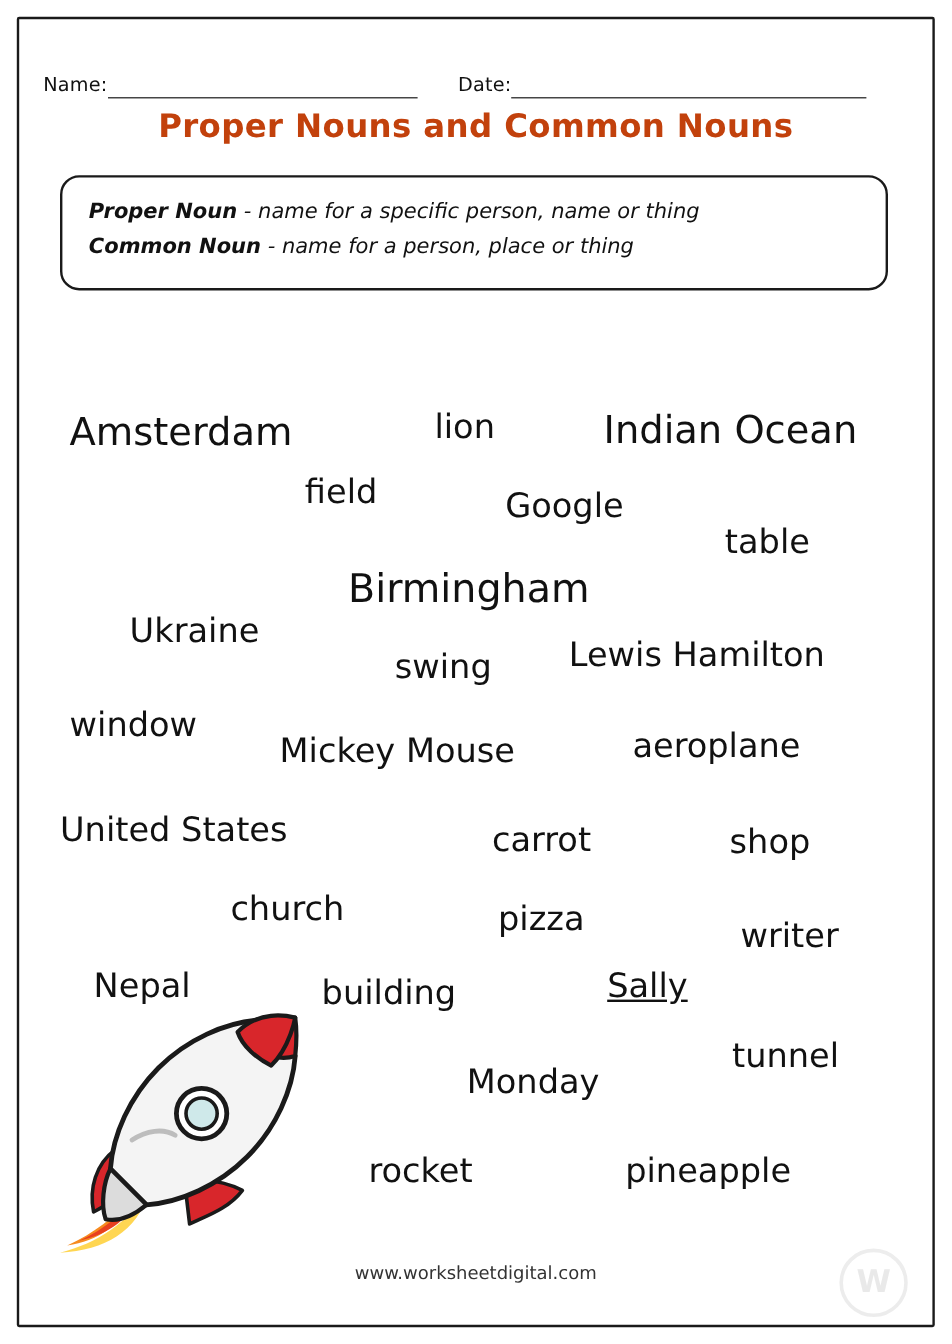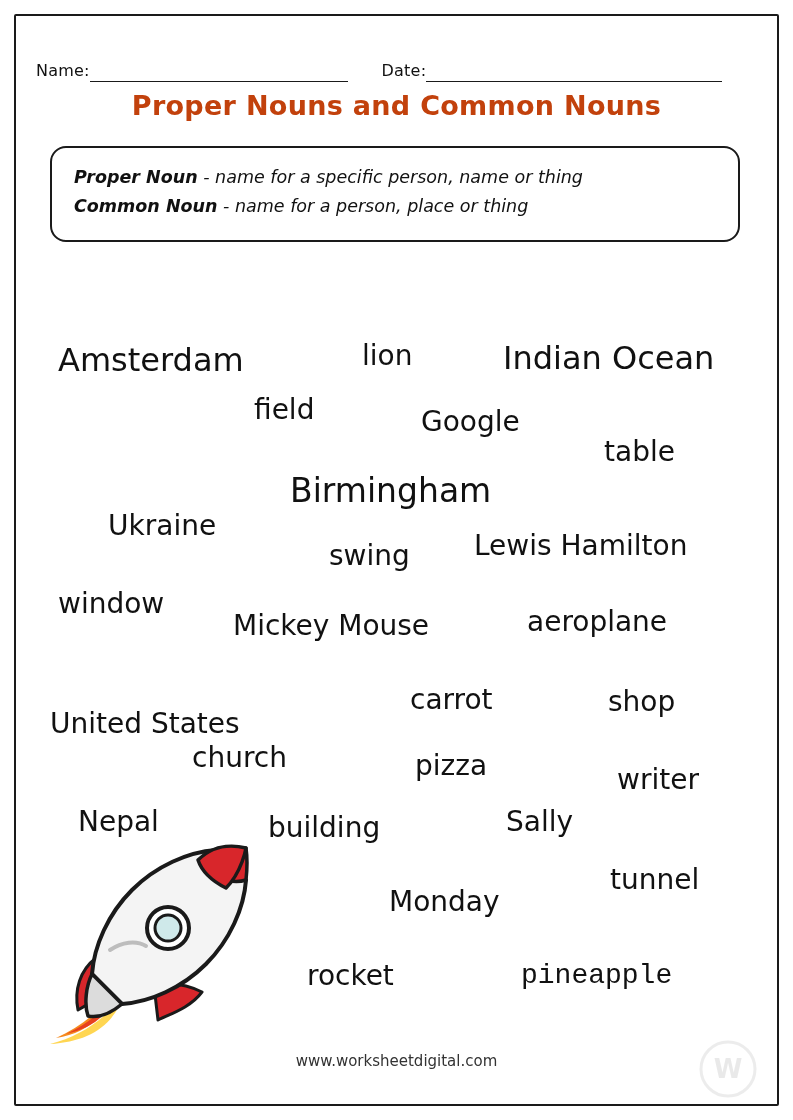--- a/index.html
+++ b/index.html
@@ -196,33 +196,33 @@
       <div class="word" style="left: 254px; top: 396px; font-size: 28px;">field</div>
       <div class="word" style="left: 421px; top: 408px; font-size: 28px;">Google</div>
       <div class="word" style="left: 604px; top: 438px; font-size: 28px;">table</div>
       <div class="word" style="left: 290px; top: 474px; font-size: 33px;">Birmingham</div>
       <div class="word" style="left: 68px; top: 512px; font-size: 28px; margin-left: 40px;">Ukraine</div>
       <div class="word" style="left: 329px; top: 542px; font-size: 28px;">swing</div>
       <div class="word" style="left: 474px; top: 532px; font-size: 28px;">Lewis Hamilton</div>
       <div class="word" style="left: 58px; top: 590px; font-size: 28px;">window</div>
       <div class="word" style="left: 233px; top: 612px; font-size: 28px;">Mickey Mouse</div>
       <div class="word" style="left: 527px; top: 608px; font-size: 28px;">aeroplane</div>
-      <div class="word" style="left: 50px; top: 678px; font-size: 28px; margin-top: 32px;">United States</div>
+      <div class="word" style="left: 50px; top: 678px; font-size: 28px;">United States</div>
       <div class="word" style="left: 410px; top: 686px; font-size: 28px;">carrot</div>
       <div class="word" style="left: 608px; top: 688px; font-size: 28px;">shop</div>
       <div class="word" style="left: 192px; top: 744px; font-size: 28px;">church</div>
       <div class="word" style="left: 415px; top: 752px; font-size: 28px;">pizza</div>
       <div class="word" style="left: 617px; top: 766px; font-size: 28px;">writer</div>
       <div class="word" style="left: 78px; top: 808px; font-size: 28px;">Nepal</div>
       <div class="word" style="left: 268px; top: 814px; font-size: 28px;">building</div>
-      <div class="word" style="left: 506px; top: 808px; font-size: 28px;">Sally</div>
+      <div class="word" style="left: 506px; top: 808px; font-size: 28px; text-decoration: underline;">Sally</div>
       <div class="word" style="left: 610px; top: 866px; font-size: 28px;">tunnel</div>
       <div class="word" style="left: 389px; top: 888px; font-size: 28px;">Monday</div>
       <div class="word" style="left: 307px; top: 962px; font-size: 28px;">rocket</div>
-      <div class="word" style="left: 521px; top: 962px; font-size: 28px; font-family: Liberation Mono, monospace;">pineapple</div>
+      <div class="word" style="left: 521px; top: 962px; font-size: 28px;">pineapple</div>
     </div>
 
   <div class="rocket">
     <svg viewBox="0 0 210 210" width="210" height="210" xmlns="http://www.w3.org/2000/svg">
 
       <path d="M8 200 C30 190 48 176 62 160 C52 184 34 196 8 200 Z" fill="#f68b1f"></path>
       <path d="M2 206 C34 198 58 180 76 156 C66 188 40 204 2 206 Z" fill="#ffd23f" opacity="0.9"></path>
       <path d="M18 196 C40 186 56 172 68 156 C60 178 44 190 18 196 Z" fill="#e8401f"></path>
 
       <path d="M48 120 C32 132 26 152 30 172 C46 164 58 152 68 140 Z" fill="#d8262b" stroke="#1a1a1a" stroke-width="3" stroke-linejoin="round"></path>

